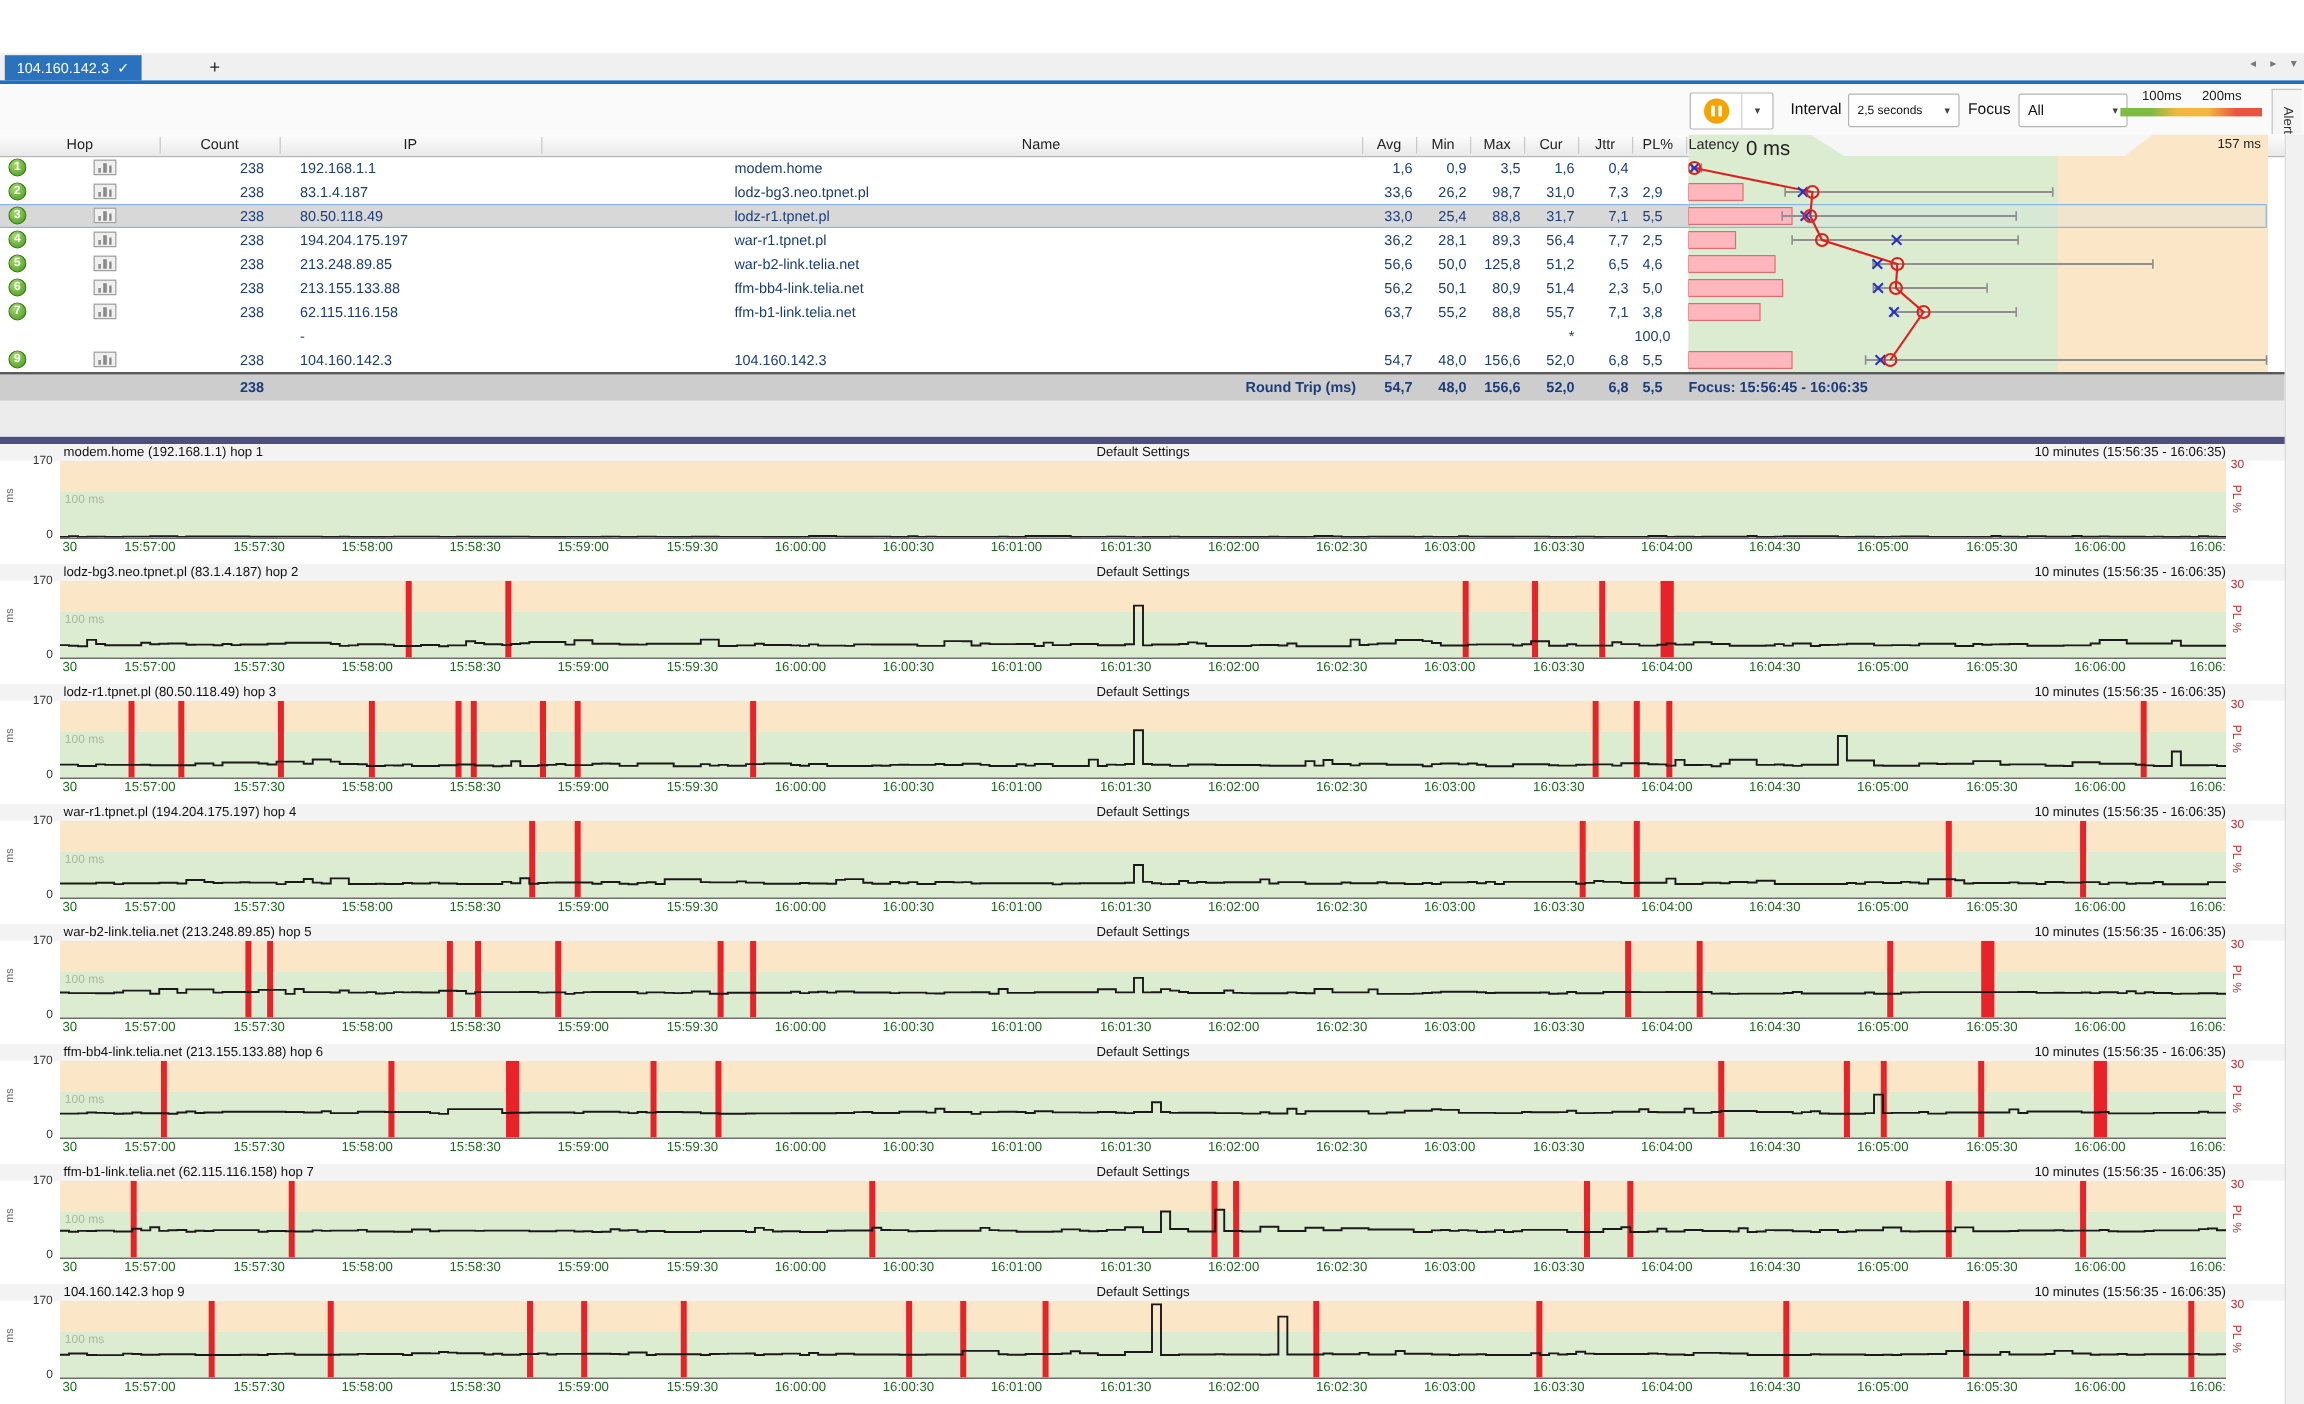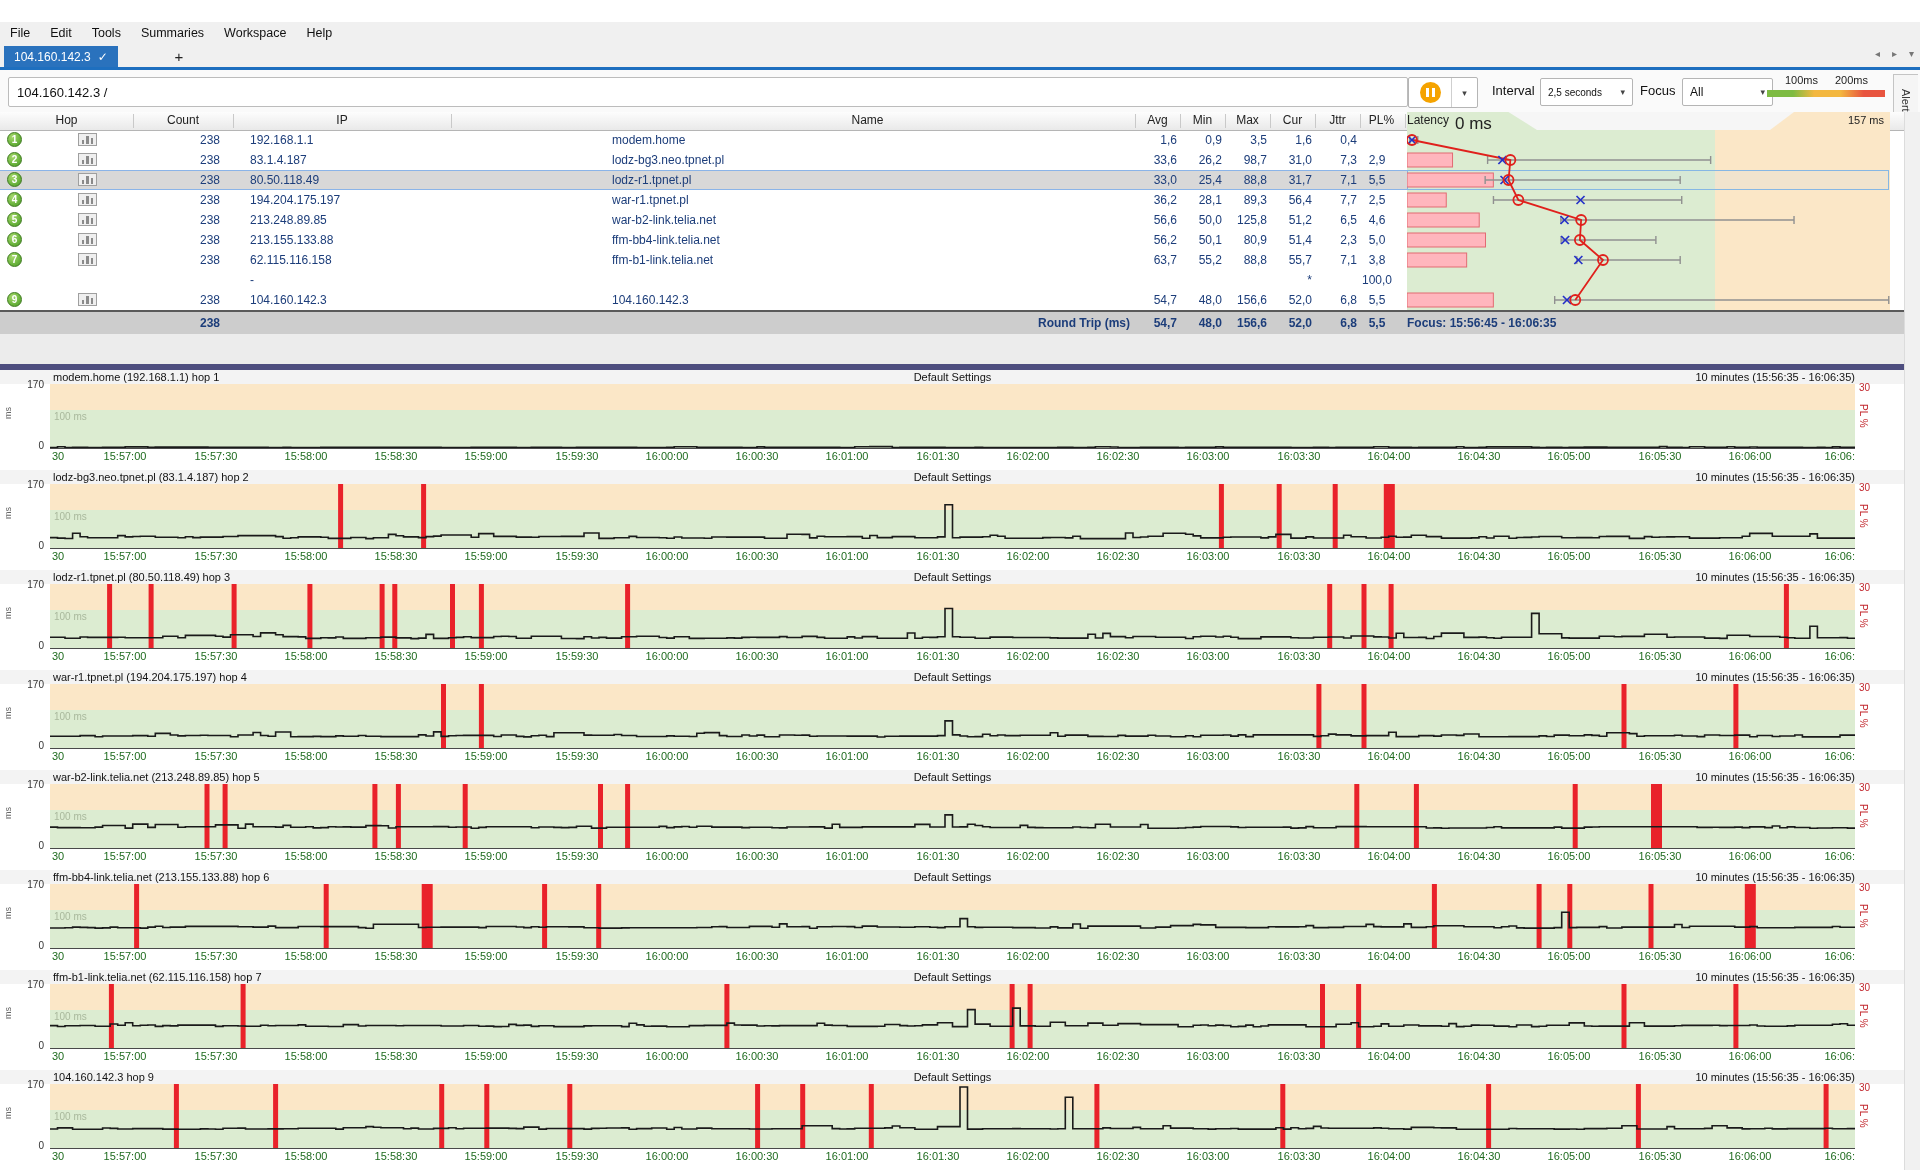--- a/index.html
+++ b/index.html
@@ -112,47 +112,36 @@
   .pllab{position:absolute;left:1858px;top:34px;font-size:10px;color:#c2272d;writing-mode:vertical-rl;}
   .tick{position:absolute;top:80px;font-size:11px;color:#1e6b1e;white-space:nowrap;}
   .scrollstrip{position:absolute;left:1904px;top:112px;width:16px;height:1058px;background:#f1f1f1;border-left:1px solid #dcdcdc;box-sizing:border-box;}
 </style>
 </head>
 <body>
 
 <div id="app">
 
 
-  <div class="menubar" id="menubar">
-      <div class="menu-item u">File</div>
-      <div class="menu-item u">Edit</div>
-      <div class="menu-item u">Tools</div>
-      <div class="menu-item">Summaries</div>
-      <div class="menu-item u">Workspace</div>
-      <div class="menu-item u">Help</div>
-    </div>
 
   <div class="tabbar">
     <div class="tab-active">
       <span>104.160.142.3</span>
       <span>✓</span>
     </div>
     <div class="tab-new">+</div>
     <div class="tab-arrows">
       <span>◂</span>
       <span>▸</span>
       <span>▾</span>
     </div>
     <div class="underline"></div>
   </div>
 
   <div class="toolbar">
-    <div class="target-field">
-      <span>104.160.142.3 /</span>
-    </div>
     <div class="pause-split">
       <div class="pause-main">
         <span class="pause-circle">
             <i></i>
             <i></i>
           </span>
       </div>
       <div class="pause-drop">▾</div>
     </div>
     <span class="tb-label" style="left:1492px;">Interval</span>

